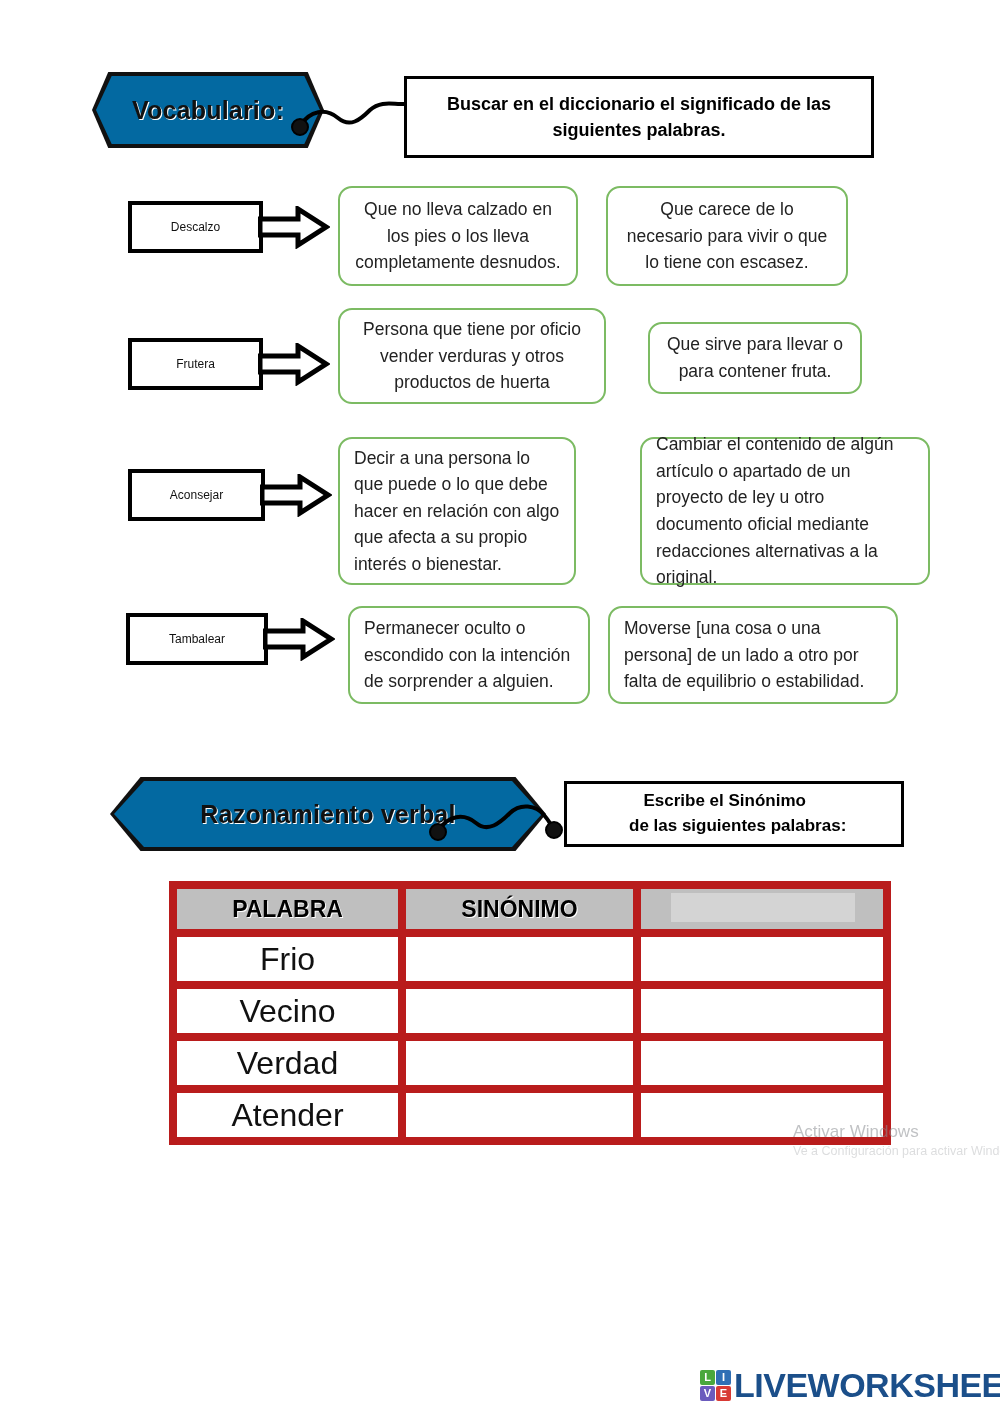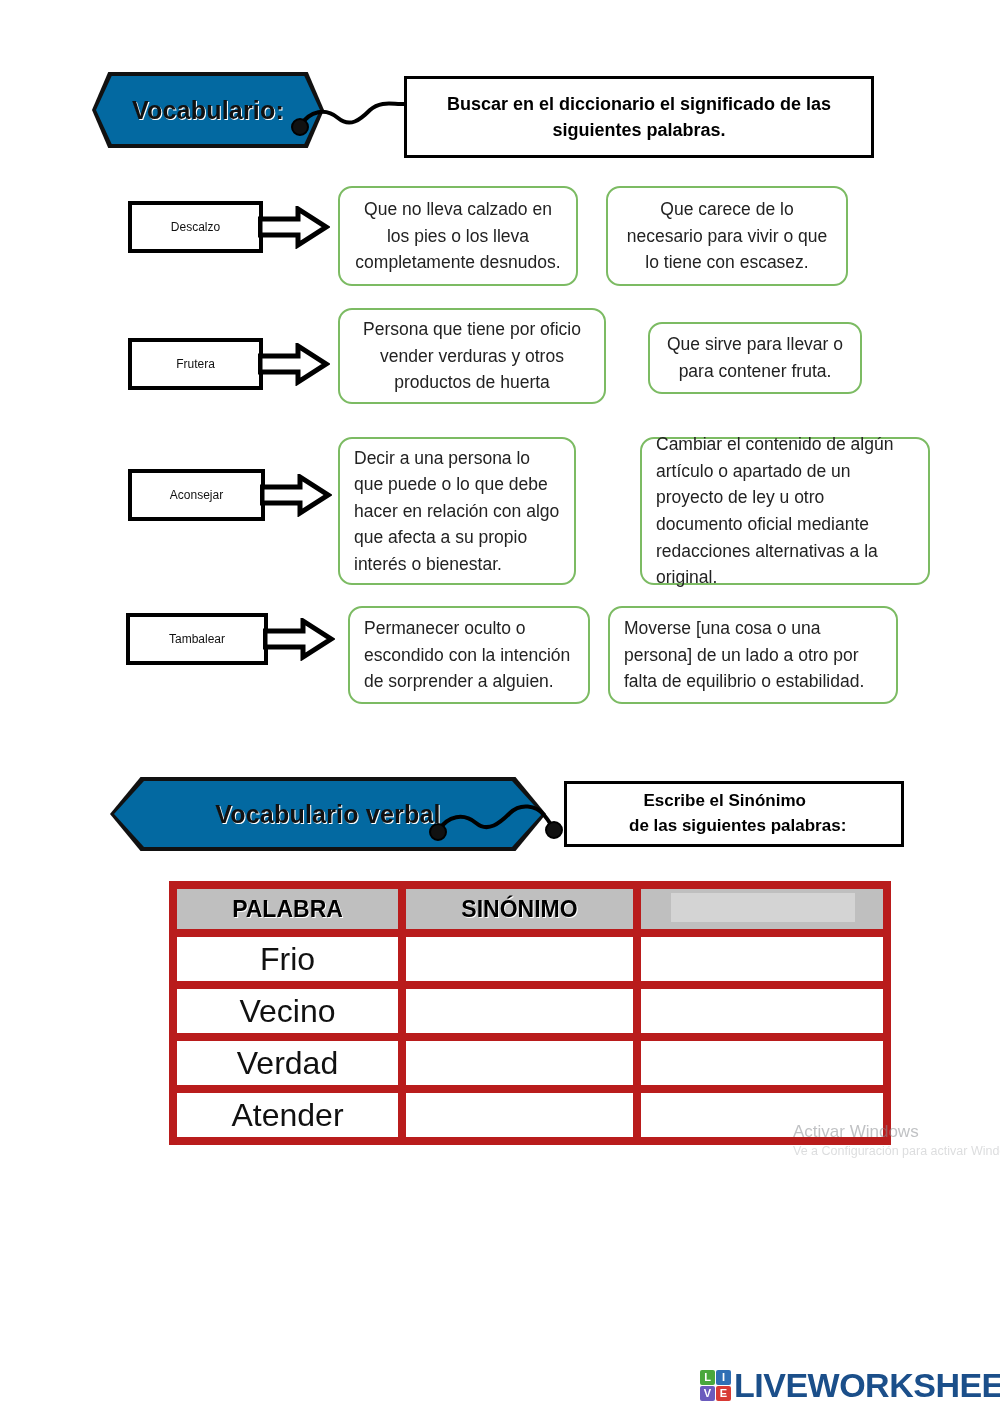--- a/index.html
+++ b/index.html
@@ -241,21 +241,21 @@
   <span>Permanecer oculto o escondido con la intención de sorprender a alguien.</span>
 </div>
 <div class="def-box left" style="left:608px; top:606px; width:290px; height:98px;">
   <span>Moverse [una cosa o una persona] de un lado a otro por falta de equilibrio o estabilidad.</span>
 </div>
 
 <div class="banner-row">
 
   <div class="hexagon-outline" style="left:110px; top:777px; width:436px; height:74px;"></div>
   <div class="hexagon" style="left:114px; top:781px; width:428px; height:66px; font-size:25px;">
-    <span>Vocabulario verbal</span>
+    <span>Razonamiento verbal</span>
   </div>
 
   <svg class="connector" style="left:424px; top:793px;" width="148" height="58" viewBox="0 0 148 58">
     <path d="M14,38 C24,22 40,20 52,30 C64,40 76,30 86,20 C96,10 112,12 120,22 C126,29 128,34 130,36" stroke="#000" stroke-width="4" fill="none" stroke-linecap="round"></path>
     <circle cx="14" cy="39" r="8" fill="#111" stroke="#000" stroke-width="2"></circle>
     <circle cx="130" cy="37" r="8" fill="#111" stroke="#000" stroke-width="2"></circle>
   </svg>
 
   <div class="instruction-box" style="left:564px; top:781px; width:340px; height:66px; font-size:17px;
               align-items:center; justify-content:flex-start; text-align:center; padding-left:36px;">

